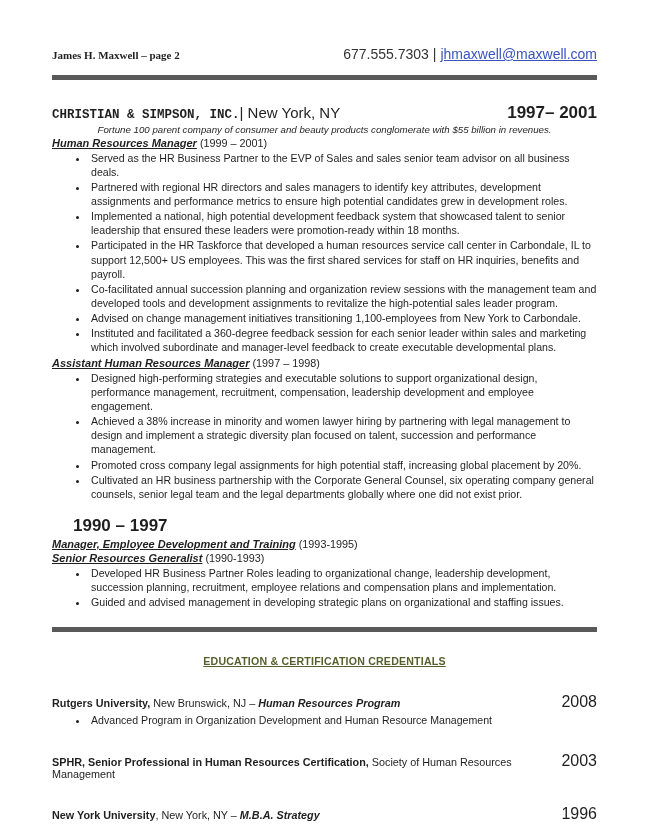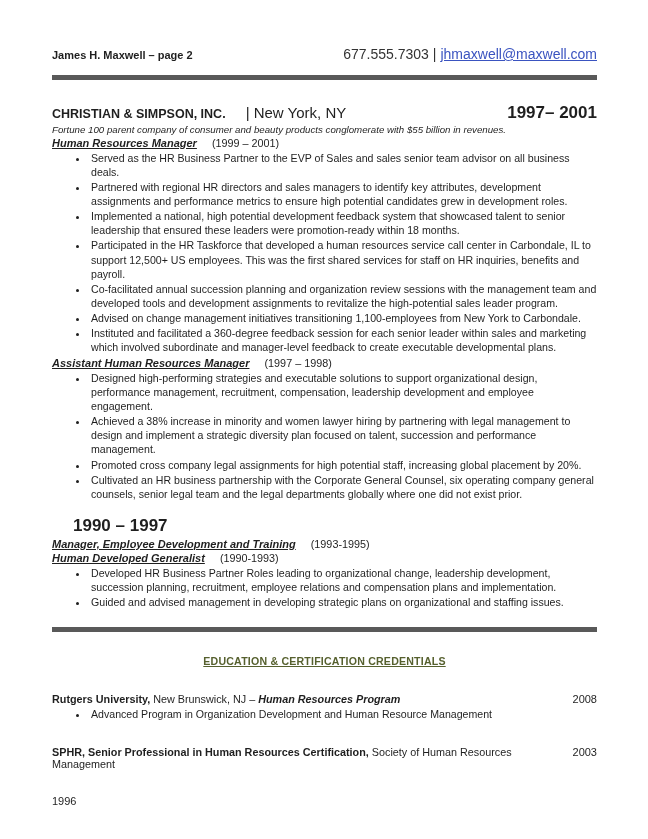--- a/index.html
+++ b/index.html
@@ -6,55 +6,55 @@
   body {
     width:648px; height:839px; overflow:hidden;
     font-family:"Liberation Sans", sans-serif;
     color:#1f1f1f;
     -webkit-font-smoothing:antialiased;
   }
   .page { box-sizing:border-box; width:648px; height:839px; padding:46px 51px 0 52px; }
 
   
   .hdr-row { display:flex; justify-content:space-between; align-items:baseline; font-size:11px; }
-  .hdr-name { font-weight:bold; }
+  .hdr-name { font-weight:bold;font-family:Liberation Serif, serif; }
   .hdr-contact { font-size:14px; color:#333; }
   .hdr-contact .sep { margin:0 4px; color:#333; }
   .hdr-email { color:var(--link-blue,#3a53c0); text-decoration:underline; cursor:pointer; }
   .bar { height:5px; background:var(--divider-bar,#595959); margin-top:13px; }
 
   
   .company-block { margin-top:23px; }
   .company-block.second { margin-top:15px; }
   .company-row { display:flex; justify-content:space-between; align-items:baseline; }
-  .company-name { font-weight:bold; font-size:12.5px; margin-right:20px; }
+  .company-name { font-weight:bold; font-size:12.5px; margin-right:0;font-family:Liberation Mono, monospace; }
   .company-loc { font-size:15px; }
   .company-dates { font-weight:bold; font-size:17px;margin-left:21px; }
-  .company-desc { font-style:italic; font-size:9.7px; margin-top:1px; color:#262626; }
+  .company-desc { font-style:italic; font-size:9.7px; margin-top:1px; color:#262626;text-align:center; }
   .role-line { margin-top:2px; font-size:11px; }
   .role-title { font-weight:bold; font-style:italic; text-decoration:underline; }
-  .role-dates { font-size:10.8px;margin-left:12px; }
+  .role-dates { font-size:10.8px; }
   ul.bullets { margin:2px 0 3px 0; padding-left:37px; }
   ul.bullets li { font-size:10.6px; line-height:1.33; margin-bottom:1px; padding-left:2px; }
 
   
   .sec-heading { text-align:center; }
   .sec-heading span {
     color:var(--section-heading,#56602e);
     font-weight:bold; font-size:10.6px; letter-spacing:0.2px;
     text-decoration:underline;
   }
   .bar.mid { margin-top:18px; }
   .sec-heading.edu { margin-top:19px; }
 
   
   .entry-row { display:flex; justify-content:space-between; align-items:baseline; font-size:10.8px; }
   .entry-left .b { font-weight:bold; }
   .entry-left .bi { font-weight:bold; font-style:italic; }
-  .entry-year { font-size:11px; }
+  .entry-year { font-size:16px; }
   .entry-row.first { margin-top:24px; }
   .entry-row.spaced { margin-top:25px; }
   ul.bullets.edu { margin:2px 0 0 0; }
 </style>
 </head>
 <body>
 
 <div class="page">
 
   <div class="hdr-row">
@@ -103,21 +103,21 @@
   <div class="company-block second">
     <div class="company-row">
       <span class="company-dates">1990 – 1997</span>
     </div>
 
     <div class="role-line">
       <span class="role-title">Manager, Employee Development and Training</span>
       <span class="role-dates">(1993-1995)</span>
     </div>
     <div class="role-line">
-      <span class="role-title">Human Developed Generalist</span>
+      <span class="role-title">Senior Resources Generalist</span>
       <span class="role-dates">(1990-1993)</span>
     </div>
     <ul class="bullets">
       <li>Developed HR Business Partner Roles leading to organizational change, leadership development, succession planning, recruitment, employee relations and compensation plans and implementation.</li>
       <li>Guided and advised management in developing strategic plans on organizational and staffing issues.</li>
     </ul>
   </div>
 
   <div class="bar mid"></div>
   <div class="sec-heading edu">
@@ -135,16 +135,19 @@
   </ul>
 
   <div class="entry-row spaced">
     <span class="entry-left">
       <span class="b">SPHR, Senior Professional in Human Resources Certification,</span><span> Society of Human Resources Management</span><span class="bi"></span>
     </span>
     <span class="entry-year">2003</span>
   </div>
 
   <div class="entry-row spaced">
+    <span class="entry-left">
+      <span class="b">New York University</span><span>, New York, NY – </span><span class="bi">M.B.A. Strategy</span>
+    </span>
     <span class="entry-year">1996</span>
   </div>
 
 </div>
 
 </body></html>

